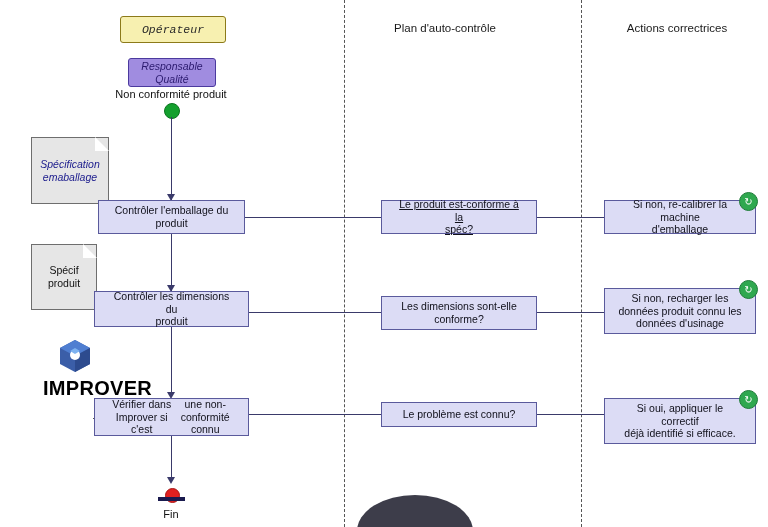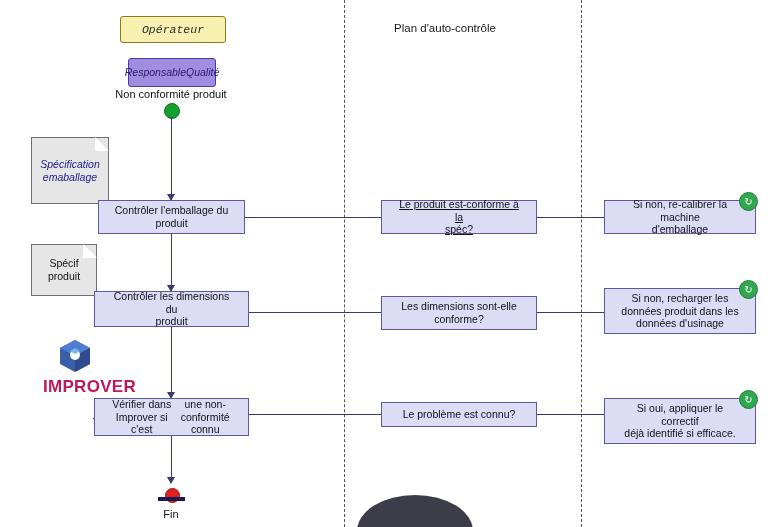--- a/index.html
+++ b/index.html
@@ -158,44 +158,45 @@
   }
   .green-badge .glyph {
     font-size: 10px;
     line-height: 1;
   }
   .improver-logo {
     position: absolute;
   }
   .improver-text {
     position: absolute;
-    font-size: 17px;
+    font-size: 20px;
     font-weight: bold;
-    color: #be185d;
+    color: #000000;
     letter-spacing: 0.3px;
   }
   .blob {
     position: absolute;
     background: #3d3d4a;
     border-radius: 50% 50% 0 0 / 60% 60% 0 0;
   }
 </style>
 </head>
 <body>
 
 <div id="canvas">
 
   <div class="lane-divider" style="left:344px;"></div>
   <div class="lane-divider" style="left:581px;"></div>
 
   <div class="col-header" style="left:355px; top:22px; width:180px;">Plan d'auto-contrôle</div>
+  <div class="col-header" style="left:592px; top:22px; width:170px;">Actions correctrices</div>
 
   <div class="role-box role-operateur" style="left:120px; top:16px; width:104px; height:25px;font-family:Liberation Mono, monospace;">Opérateur</div>
 
-  <div class="role-box role-quality" style="left:128px; top:58px; width:86px; height:27px; flex-direction:row;">
+  <div class="role-box role-quality" style="left:128px; top:58px; width:86px; height:27px; flex-direction:column;">
     <span>Responsable</span>
     <span>Qualité</span>
   </div>
 
   <div class="label-text" style="left:90px; top:88px; width:162px;">Non conformité produit</div>
   <div class="start-dot" style="left:164px; top:103px;"></div>
 
   <div class="v-line" style="left:171px; top:117px; height:84px;"></div>
   <div class="arrow-down" style="left:167px; top:194px;"></div>
 
@@ -208,21 +209,21 @@
   <div class="v-line" style="left:171px; top:436px; height:46px;"></div>
   <div class="arrow-down" style="left:167px; top:477px;"></div>
 
   <div class="note-box" style="left:31px; top:137px; width:78px; height:67px; flex-direction:column;">
     <span>Spécification</span>
     <span>emaballage</span>
   </div>
   <div class="note-fold" style="left:95px; top:137px;"></div>
   <div class="h-line h-line-gray" style="left:109px; top:208px; width:18px;"></div>
 
-  <div class="note-box note-plain" style="left:31px; top:244px; width:66px; height:52px; flex-direction:column;">
+  <div class="note-box note-plain" style="left:31px; top:244px; width:66px; height:66px; flex-direction:column;">
     <span>Spécif</span>
     <span>produit</span>
   </div>
   <div class="note-fold" style="left:83px; top:244px;"></div>
   <div class="h-line h-line-gray" style="left:97px; top:300px; width:20px;"></div>
 
   <div class="improver-logo" style="left:58px; top:338px;">
     <svg width="34" height="36" viewBox="0 0 34 36">
       <polygon points="17,2 32,10 32,26 17,34 2,26 2,10" fill="#3b5ea8"></polygon>
       <polygon points="17,2 32,10 17,18 2,10" fill="#4f7ed1"></polygon>
@@ -264,21 +265,21 @@
   <div class="proc-box" style="left:604px; top:200px; width:152px; height:34px; flex-direction:column;">
     <span>Si non, re-calibrer la machine</span>
     <span>d'emballage</span>
   </div>
   <div class="green-badge" style="left:739px; top:192px;">
     <span class="glyph">↻</span>
   </div>
 
   <div class="proc-box" style="left:604px; top:288px; width:152px; height:46px; flex-direction:column;text-align:center;">
     <span>Si non, recharger les</span>
-    <span>données produit dans les</span>
+    <span>données produit connu les</span>
     <span>données d'usinage</span>
   </div>
   <div class="green-badge" style="left:739px; top:280px;">
     <span class="glyph">↻</span>
   </div>
 
   <div class="proc-box" style="left:604px; top:398px; width:152px; height:46px; flex-direction:column;">
     <span>Si oui, appliquer le correctif</span>
     <span>déjà identifié si efficace.</span>
   </div>

